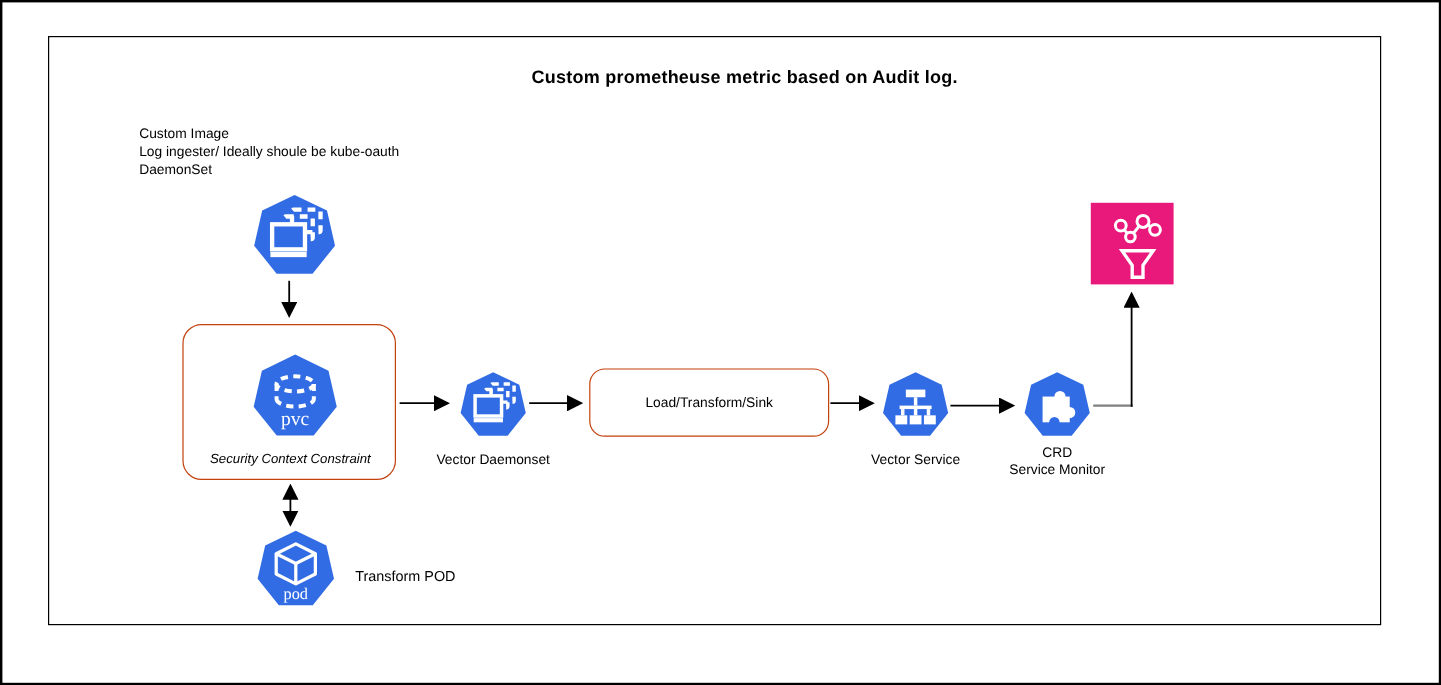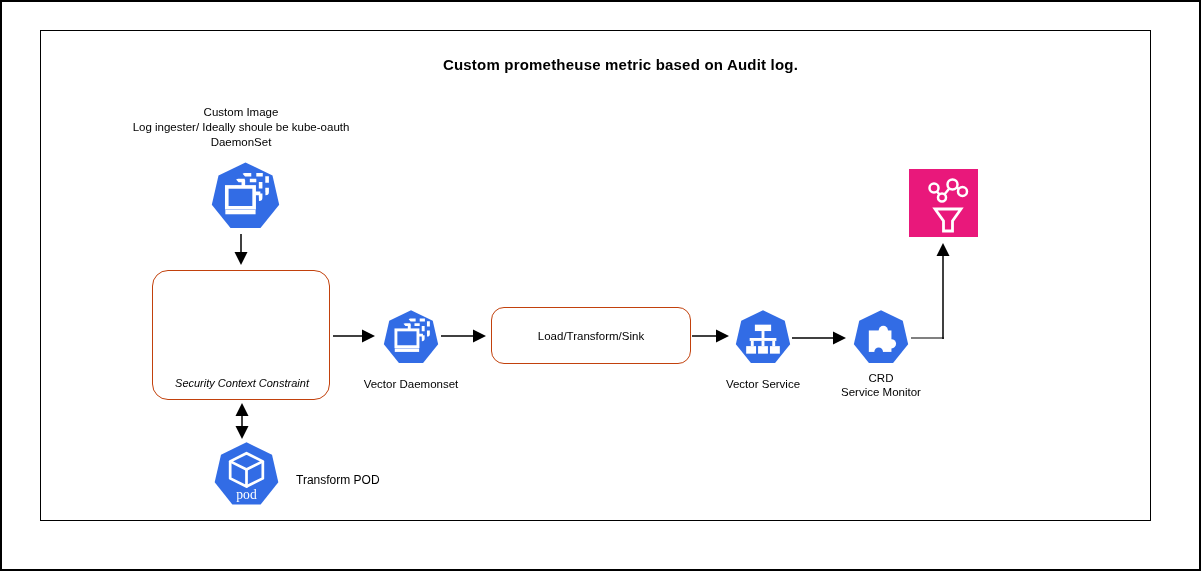--- a/index.html
+++ b/index.html
@@ -1,21 +1,21 @@
 <!DOCTYPE html>
 <html><head>
 <meta charset="utf-8">
 <style>
   html,body { margin:0; padding:0; background:#ffffff; }
   body { font-family:"Liberation Sans", sans-serif; color:#000; }
   .canvas { position:relative; width:1201px; height:571px; background:#fff; overflow:hidden; }
   .outer-frame { position:absolute; left:0; top:0; width:1201px; height:571px; border:2px solid #000; box-sizing:border-box; }
   .inner-frame { position:absolute; left:40px; top:30px; width:1111px; height:491px; border:1px solid #000; box-sizing:border-box; background:#fff; }
   .title { position:absolute; left:0; top:56px; width:1201px; text-align:center; font-size:15px; font-weight:bold; letter-spacing:.2px;margin-left:20px; }
-  .note { position:absolute; left:116px; top:105px; width:250px; text-align:center; font-size:11.5px; line-height:15px; }
+  .note { position:absolute; left:116px; top:105px; width:250px; text-align:left; font-size:11.5px; line-height:15px; }
   .abs { position:absolute; }
   .icon-svg { display:block; }
   .node-label { position:absolute; text-align:center; font-size:11.5px; }
   .box { position:absolute; border:1px solid #c2410c; background:#fff; box-sizing:border-box; }
   .scc-box { left:152px; top:270px; width:178px; height:130px; border-radius:16px; }
   .lts-box { left:491px; top:307px; width:200px; height:57px; border-radius:13px; display:flex; align-items:center; justify-content:center; font-size:11.5px; }
   .pink-square { position:absolute; left:909px; top:169px; width:69px; height:68px; background:#E9187B; }
   .arrows { position:absolute; left:0; top:0; pointer-events:none; }
   .icon-serif-text { font-family:"Liberation Serif", serif; fill:#fff; }
 </style>
@@ -53,20 +53,30 @@
     <svg class="icon-svg" width="73" height="72" viewBox="0 0 100 100">
       <polygon points="50,2 87.5,20.1 96.8,60.7 70.8,93.2 29.2,93.2 3.2,60.7 12.5,20.1" fill="#326CE5"></polygon>
       <rect x="47" y="19" width="33" height="26" rx="2" fill="none" stroke="#fff" stroke-width="5" stroke-dasharray="9 7"></rect>
       <rect x="38" y="27" width="33" height="26" rx="2" fill="none" stroke="#fff" stroke-width="5" stroke-dasharray="9 7"></rect>
       <rect x="24" y="36" width="38" height="29" fill="#326CE5" stroke="#fff" stroke-width="5"></rect>
       <rect x="22" y="68" width="42" height="6" fill="#fff"></rect>
     </svg>
   </div>
 
   <div class="box scc-box"></div>
+  <div class="abs" style="left:209px; top:294px;">
+    <svg class="icon-svg" width="74" height="74" viewBox="0 0 100 100">
+      <polygon points="50,2 87.5,20.1 96.8,60.7 70.8,93.2 29.2,93.2 3.2,60.7 12.5,20.1" fill="#326CE5"></polygon>
+      <ellipse cx="50" cy="35" rx="21" ry="8.5" fill="none" stroke="#fff" stroke-width="4.5" stroke-dasharray="8 6"></ellipse>
+      <path d="M29,35 V52" fill="none" stroke="#fff" stroke-width="4.5" stroke-dasharray="8 6"></path>
+      <path d="M71,35 V52" fill="none" stroke="#fff" stroke-width="4.5" stroke-dasharray="8 6"></path>
+      <path d="M29,52 A21,8.5 0 0 0 71,52" fill="none" stroke="#fff" stroke-width="4.5" stroke-dasharray="8 6"></path>
+      <text class="icon-serif-text" x="50" y="81" text-anchor="middle" font-size="22">pvc</text>
+    </svg>
+  </div>
   <div class="node-label" style="left:152px; top:377px; width:180px; font-size:11px;font-style:italic;">Security Context Constraint</div>
 
   <div class="abs" style="left:382px; top:309px;">
     <svg class="icon-svg" width="58" height="58" viewBox="0 0 100 100">
       <polygon points="50,2 87.5,20.1 96.8,60.7 70.8,93.2 29.2,93.2 3.2,60.7 12.5,20.1" fill="#326CE5"></polygon>
       <rect x="47" y="19" width="33" height="26" rx="2" fill="none" stroke="#fff" stroke-width="5" stroke-dasharray="9 7"></rect>
       <rect x="38" y="27" width="33" height="26" rx="2" fill="none" stroke="#fff" stroke-width="5" stroke-dasharray="9 7"></rect>
       <rect x="24" y="36" width="38" height="29" fill="#326CE5" stroke="#fff" stroke-width="5"></rect>
       <rect x="22" y="68" width="42" height="6" fill="#fff"></rect>
     </svg>

